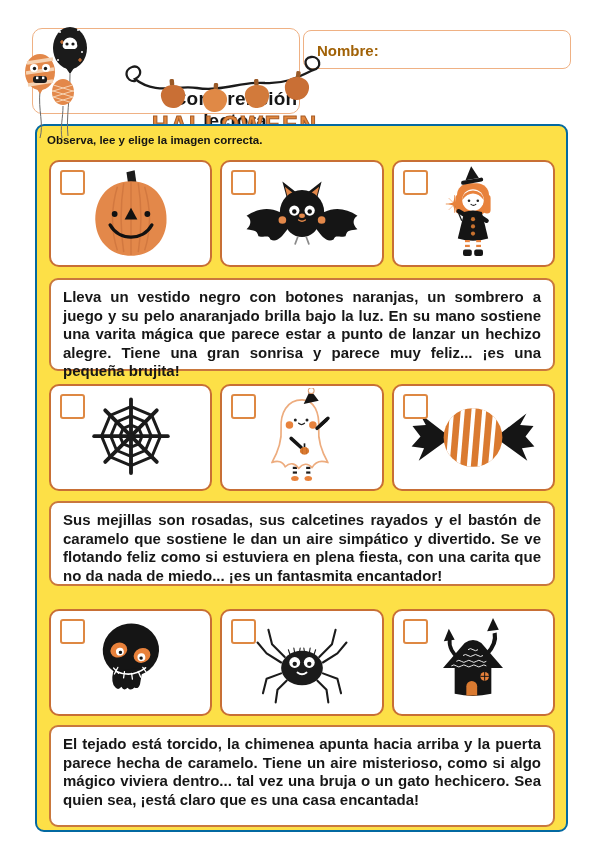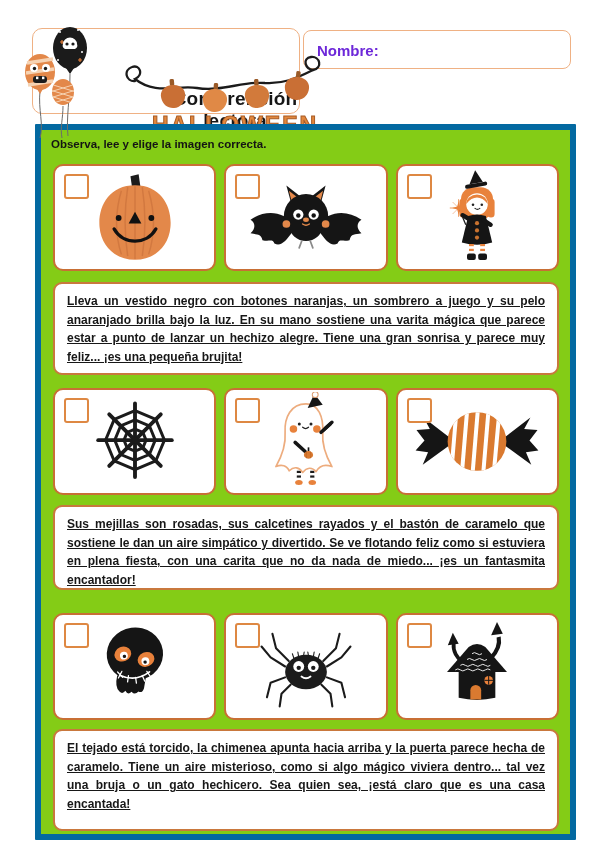--- a/index.html
+++ b/index.html
@@ -7,46 +7,46 @@
         font-family:"Liberation Sans",sans-serif;color:#1c1c1c;}
 
   
   .header-card{position:absolute;left:32px;top:28px;width:266px;height:84px;
                border:1.5px solid #efb184;border-radius:10px;background:#fff;}
   .field-card{position:absolute;left:303px;width:266px;border:1.5px solid #efb184;
               border-radius:8px;background:#fff;}
   .name-card{top:30px;height:37px;}
   .date-card{top:77px;height:36px;}
   .field-label{position:absolute;left:13px;top:50%;transform:translateY(-50%);
-               font-weight:bold;font-size:15px;color:#6d28d9;}
+               font-weight:bold;font-size:15px;color:#a16207;}
   .title1{position:absolute;left:108px;top:59px;width:188px;text-align:center;
           font-size:19px;font-weight:600;color:#161616;letter-spacing:.2px;}
   .title2{position:absolute;left:108px;top:83px;width:188px;text-align:center;
           font-size:23px;font-weight:bold;letter-spacing:2px;color:#e2873d;
           -webkit-text-stroke:1px #a85c26;}
   .balloons{position:absolute;left:20px;top:18px;z-index:3;}
   .banner{position:absolute;left:88px;top:26px;z-index:2;}
 
   
   .main-card{position:absolute;left:35px;top:124px;width:529px;height:704px;
-             border:6px solid #0369a1;border-radius:1px;background:#84cc16;}
+             border:2px solid #0369a1;border-radius:9px;background:#fde047;}
   .instruction{position:absolute;left:10px;top:8px;font-size:11.5px;font-weight:bold;color:#141414;}
 
   .opt-row{position:absolute;left:12px;width:506px;height:107px;display:flex;gap:8px;}
   .row-1{top:34px;} .row-2{top:258px;} .row-3{top:483px;}
   .opt-cell{flex:1;position:relative;border:2px solid #c86f35;border-radius:10px;background:#fff;
             display:flex;align-items:center;justify-content:center;box-sizing:border-box;}
   .checkbox{position:absolute;left:9px;top:8px;width:25px;height:25px;box-sizing:border-box;
             border:2px solid #de8843;border-radius:3px;background:#fff;}
 
   .para-box{position:absolute;left:12px;width:506px;box-sizing:border-box;
             border:2px solid #c9783d;border-radius:9px;background:#fff;padding:8px 12px 6px 12px;}
   .para-1{top:152px;height:93px;} .para-2{top:375px;height:85px;} .para-3{top:599px;height:102px;}
-  .para-box p{margin:0;font-size:12px;line-height:18.6px;font-weight:600;
-              text-align:justify;color:#171717;text-decoration:underline;}
+  .para-box p{margin:0;font-size:15px;line-height:18.6px;font-weight:600;
+              text-align:justify;color:#171717;}
 </style>
 </head>
 <body>
 
 <div class="page">
 
   <div class="header-card">
     <svg class="banner" width="212" height="58" viewBox="0 0 212 58">
       <path d="M14 26 C5 27 2 15 11 12 C19 9 23 20 14 24 C34 40 56 30 76 33 C100 37 122 26 144 28 C162 29 174 24 192 15" stroke="#1b1b1b" stroke-width="2.3" fill="none" stroke-linecap="round"></path>
       <path d="M192 15 C184 14 181 3 190 2 C199 1 202 13 192 15" stroke="#1b1b1b" stroke-width="2.3" fill="none" stroke-linecap="round"></path>

